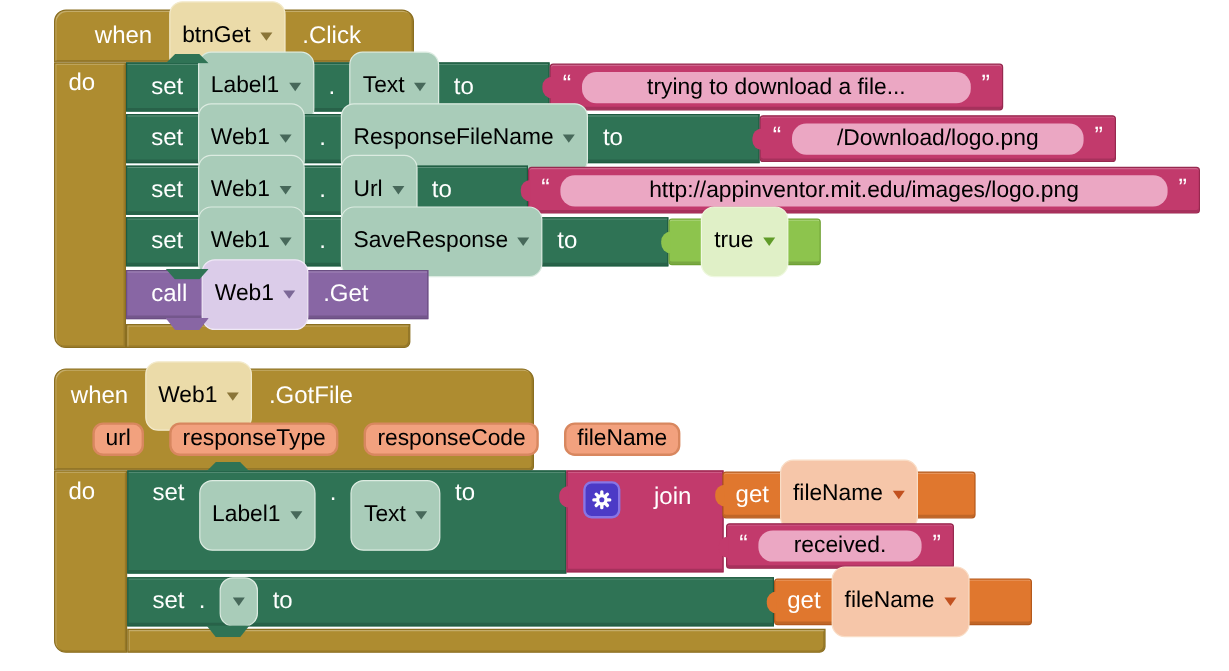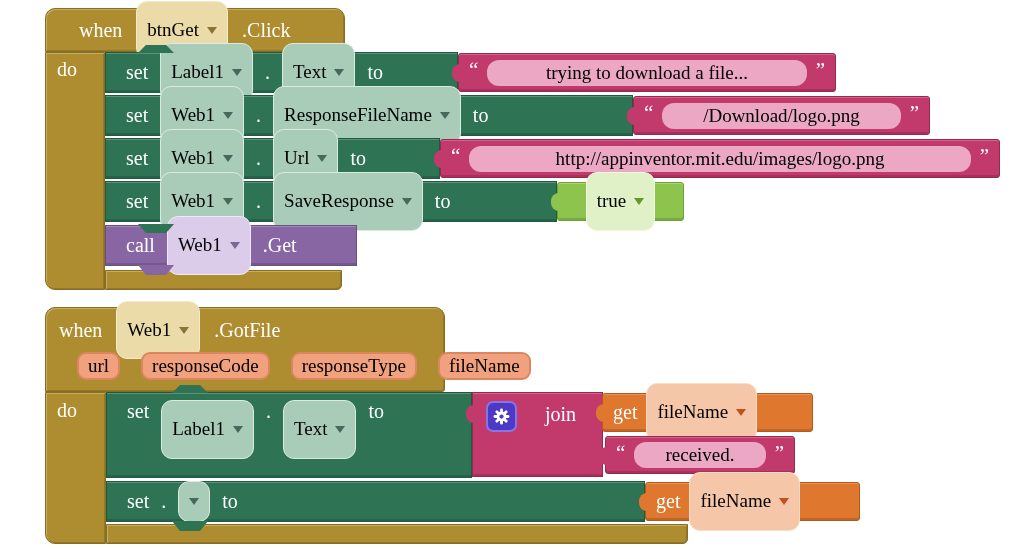--- a/index.html
+++ b/index.html
@@ -1,17 +1,17 @@
 <!DOCTYPE html>
 <html style="--canvas: #FFFFFF; --gold: #AE8C30; --gold-border: #8A6E20; --green: #2F7355; --green-border: #1E5A40; --sage: #A9CCB9; --magenta: #C23A6C; --magenta-border: #97294F; --pink: #EBA7C3; --purple: #8866A4; --purple-border: #6B4E83; --lavender: #DBCCE9; --orange: #E0772E; --orange-border: #B4591C; --peach: #F6C6A9; --lgreen: #8DC44D; --lgreen-border: #6FA134; --lgreen-chip: #E0F0C7; --tan: #EBDBA9; --salmon: #F2A17E; --salmon-border: #D8875F; --gear-bg: #4C3AC6; --gear-border: #8875E5;"><head>
 <meta charset="utf-8">
 <style>
   html,body{margin:0;padding:0;background:#fff;}
   .stage{position:relative;width:1024px;height:559px;background:var(--canvas,#fff);
-         font-family:Liberation Serif, serif;overflow:hidden;}
+         font-family:Liberation Sans, sans-serif;overflow:hidden;}
   .abs{position:absolute;box-sizing:border-box;}
 
   
   .gold{background:var(--gold);border:1px solid var(--gold-border);
         box-shadow:inset 1px 1px 0 rgba(255,255,255,.28), inset -1px -1px 0 rgba(0,0,0,.15);}
   .hdr{display:flex;align-items:center;gap:14px;}
   .kw{color:#fff;font-size:20px;white-space:nowrap;}
   .do-label{color:#fff;font-size:20px;}
 
   
@@ -183,22 +183,22 @@
     <div class="hdr" style="height:44px;padding-left:13px;">
       <span class="kw">when</span>
       <span class="chip tan">
         <span>Web1</span>
         <i class="arr tan-a"></i>
       </span>
       <span class="kw">.GotFile</span>
     </div>
     <div class="params">
       <span class="param-chip">url</span>
+      <span class="param-chip">responseType</span>
       <span class="param-chip">responseCode</span>
-      <span class="param-chip">responseType</span>
       <span class="param-chip">fileName</span>
     </div>
   </div>
   <div class="abs gold" style="left:45px;top:392px;width:61px;height:152px;border-radius:0 0 0 10px;"></div>
   <div class="abs gold" style="left:106px;top:524px;width:582px;height:20px;border-radius:0 0 5px 0;"></div>
   <span class="abs do-label" style="left:57px;top:399px;">do</span>
 
   <div class="abs row green-row top-align" style="left:106px;top:392px;width:366px;height:86px;">
     <span class="kw">set</span>
     <span class="chip sage">

